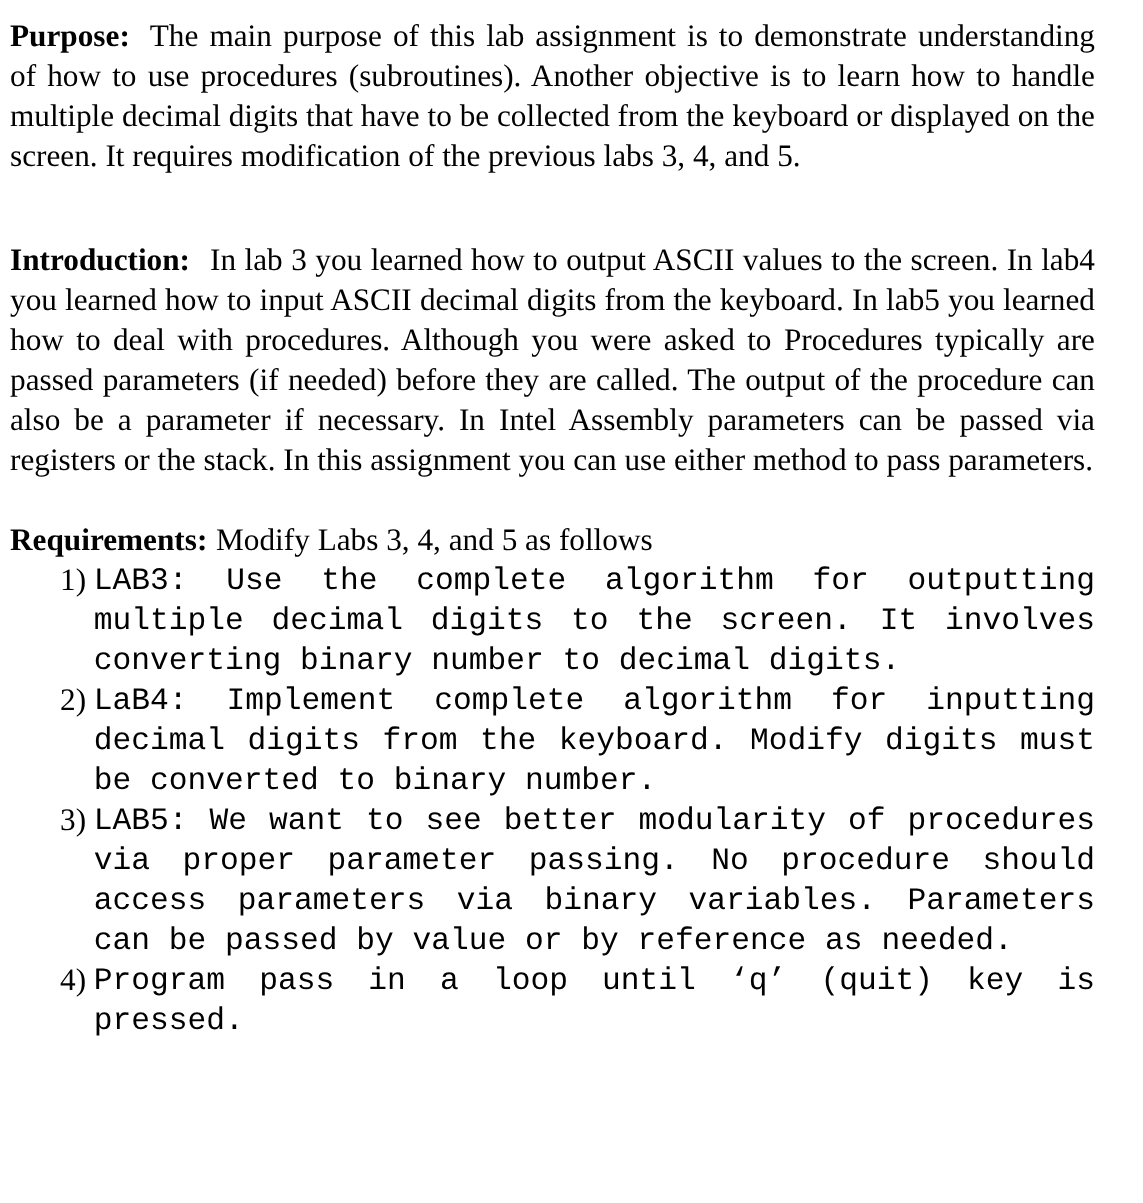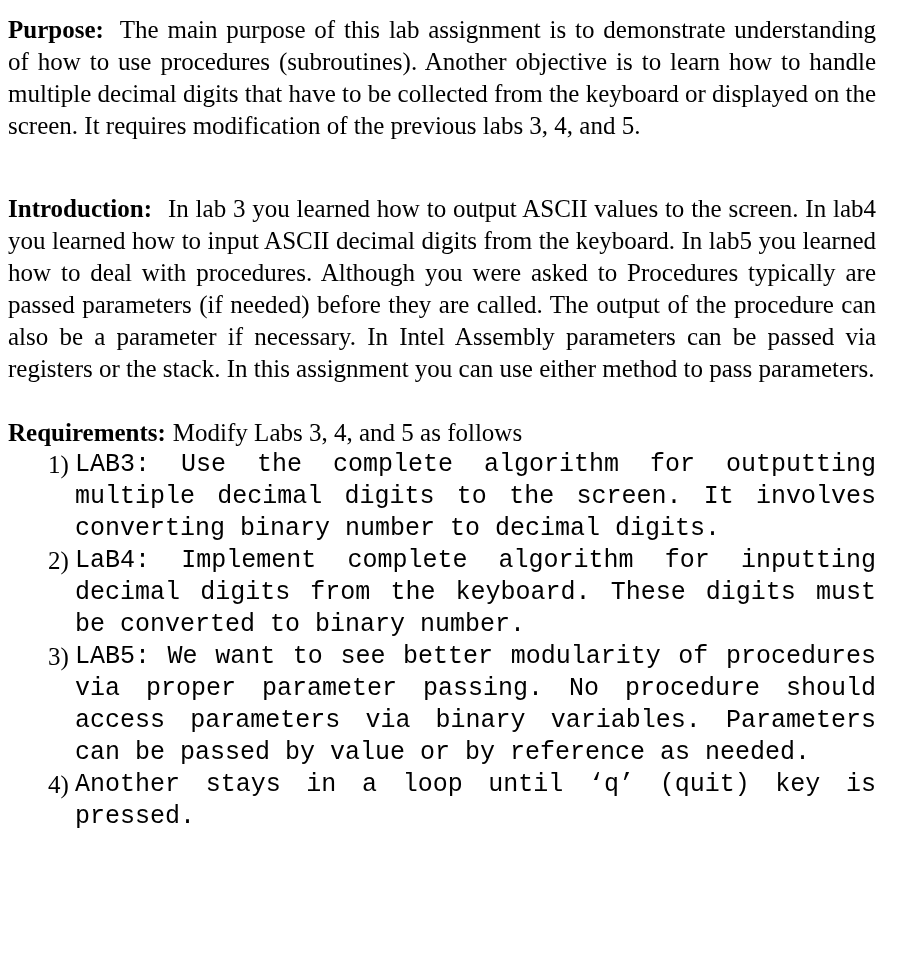--- a/index.html
+++ b/index.html
@@ -80,28 +80,28 @@
 
   <div class="req-list">
 
     <div class="req-item">
       <span class="req-num">1)</span>
       <span class="req-text">LAB3: Use the complete algorithm for outputting multiple decimal digits to the screen. It involves converting binary number to decimal digits.</span>
     </div>
 
     <div class="req-item">
       <span class="req-num">2)</span>
-      <span class="req-text">LaB4: Implement complete algorithm for inputting decimal digits from the keyboard. These digits must be converted to binary number.</span>
+      <span class="req-text">LaB4: Implement complete algorithm for inputting decimal digits from the keyboard. Modify digits must be converted to binary number.</span>
     </div>
 
     <div class="req-item">
       <span class="req-num">3)</span>
       <span class="req-text">LAB5: We want to see better modularity of procedures via proper parameter passing. No procedure should access parameters via binary variables. Parameters can be passed by value or by reference as needed.</span>
     </div>
 
     <div class="req-item">
       <span class="req-num">4)</span>
-      <span class="req-text">Another stays in a loop until ‘q’ (quit) key is pressed.</span>
+      <span class="req-text">Program pass in a loop until ‘q’ (quit) key is pressed.</span>
     </div>
 
   </div>
 
 </div>
 
 </body></html>

